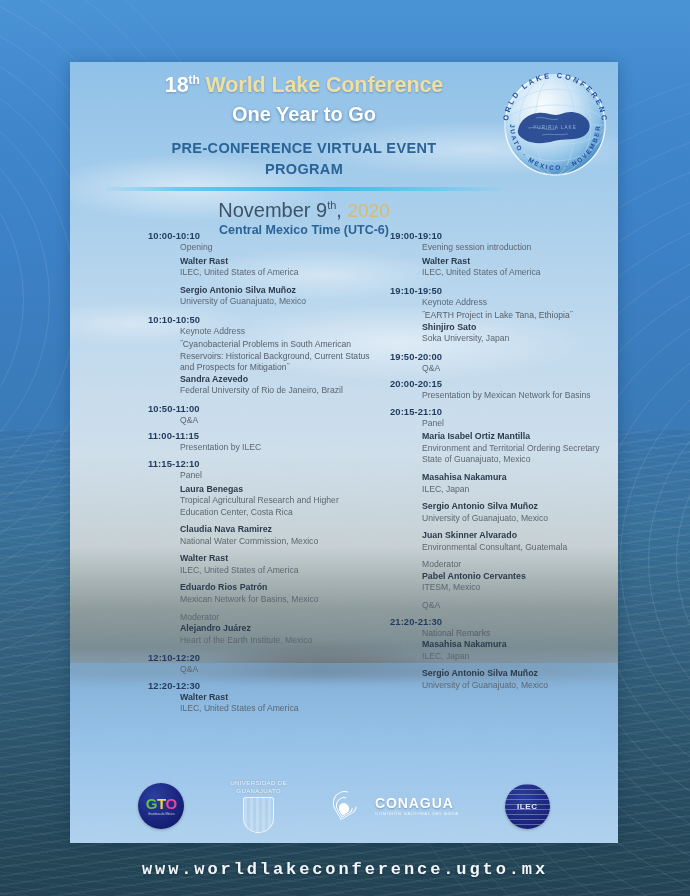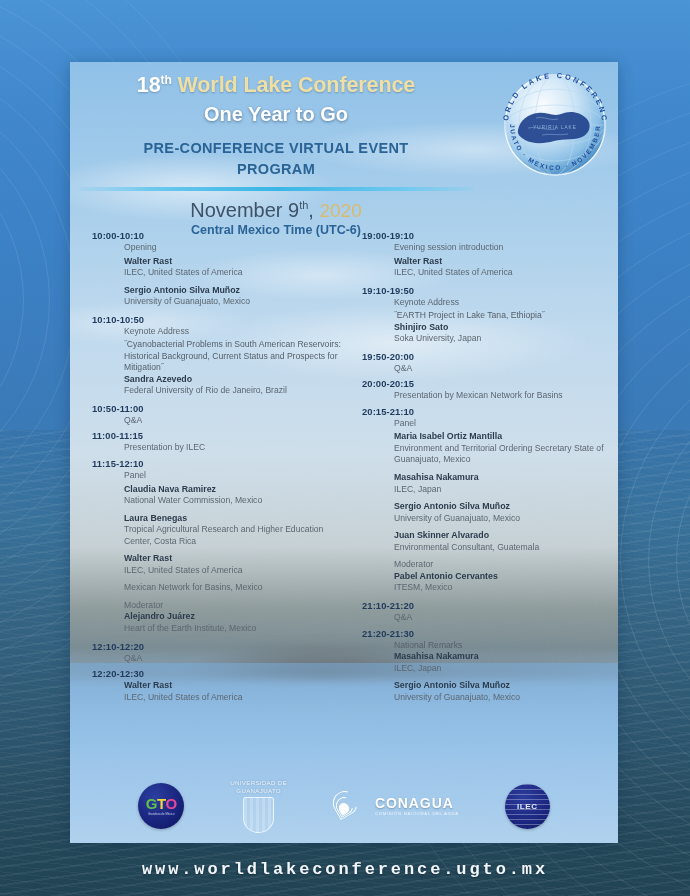--- a/index.html
+++ b/index.html
@@ -93,21 +93,21 @@
   }
   #card .water {
     position:absolute; left:0; top:77%; width:100%; height:23%;
     background:linear-gradient(180deg,
       rgba(120,176,226,0.50) 0%,
       rgba(138,190,234,0.45) 26%,
       rgba(160,204,240,0.40) 60%,
       rgba(176,212,240,0.34) 100%);
     pointer-events:none;
   }
-  #card .inner { position:relative; z-index:3; width:100%; height:100%; }
+  #card .inner { position:relative; z-index:3; width:100%; height:100%;padding-left:28px; }
 
   
   .header { position:relative; padding-top:12px; height:160px; }
   .title-block { width:412px; text-align:center; }
   h1.main-title {
     font-size:21.5px; font-weight:bold; letter-spacing:-0.1px;
     color:#f0dfa2; line-height:1.1;
     text-shadow:0 1px 2px rgba(20,50,80,0.30);
   }
   h1.main-title .ordinal { color:#ffffff; }
@@ -145,20 +145,21 @@
     position:absolute; right:6px; top:6px;
     width:114px; height:114px; border-radius:50%;
   }
 
   
   .schedule {
     position:relative;
     display:flex;
     padding:8px 14px 0 22px;
     height:574px;
+    margin-left:28px;
   }
   .col { width:50%; }
   .col.right { padding-left:14px; }
 
   .slot { margin-bottom:4px; }
   .slot-time {
     font-size:9.4px; font-weight:bold; color:#1f3a5c;
     letter-spacing:0.1px; margin-bottom:1px;
   }
   .slot-body { padding-left:32px; }
@@ -404,32 +405,33 @@
                 </div>
               </div>
             </div>
             <div class="slot">
               <div class="slot-time">11:15-12:10</div>
               <div class="slot-body">
                 <div class="entry tight">
                   <div class="e-plain">Panel</div>
                 </div>
                 <div class="entry">
+                  <div class="e-name">Laura Benegas</div>
+                  <div class="e-affil">Tropical Agricultural Research and Higher Education Center, Costa Rica</div>
+                </div>
+                <div class="entry">
                   <div class="e-name">Claudia Nava Ramirez</div>
                   <div class="e-affil">National Water Commission, Mexico</div>
                 </div>
                 <div class="entry">
-                  <div class="e-name">Laura Benegas</div>
-                  <div class="e-affil">Tropical Agricultural Research and Higher Education Center, Costa Rica</div>
-                </div>
-                <div class="entry">
                   <div class="e-name">Walter Rast</div>
                   <div class="e-affil">ILEC, United States of America</div>
                 </div>
                 <div class="entry">
+                  <div class="e-name">Eduardo Rios Patrón</div>
                   <div class="e-affil">Mexican Network for Basins, Mexico</div>
                 </div>
                 <div class="entry">
                   <div class="e-role">Moderator</div>
                   <div class="e-name">Alejandro Juárez</div>
                   <div class="e-affil">Heart of the Earth Institute, Mexico</div>
                 </div>
               </div>
             </div>
             <div class="slot">
@@ -515,21 +517,20 @@
                   <div class="e-affil">Environmental Consultant, Guatemala</div>
                 </div>
                 <div class="entry">
                   <div class="e-role">Moderator</div>
                   <div class="e-name">Pabel Antonio Cervantes</div>
                   <div class="e-affil">ITESM, Mexico</div>
                 </div>
               </div>
             </div>
             <div class="slot">
-              <div class="slot-time">21:10-21:20</div>
               <div class="slot-body">
                 <div class="entry tight">
                   <div class="e-plain">Q&amp;A</div>
                 </div>
               </div>
             </div>
             <div class="slot">
               <div class="slot-time">21:20-21:30</div>
               <div class="slot-body">
                 <div class="entry">

